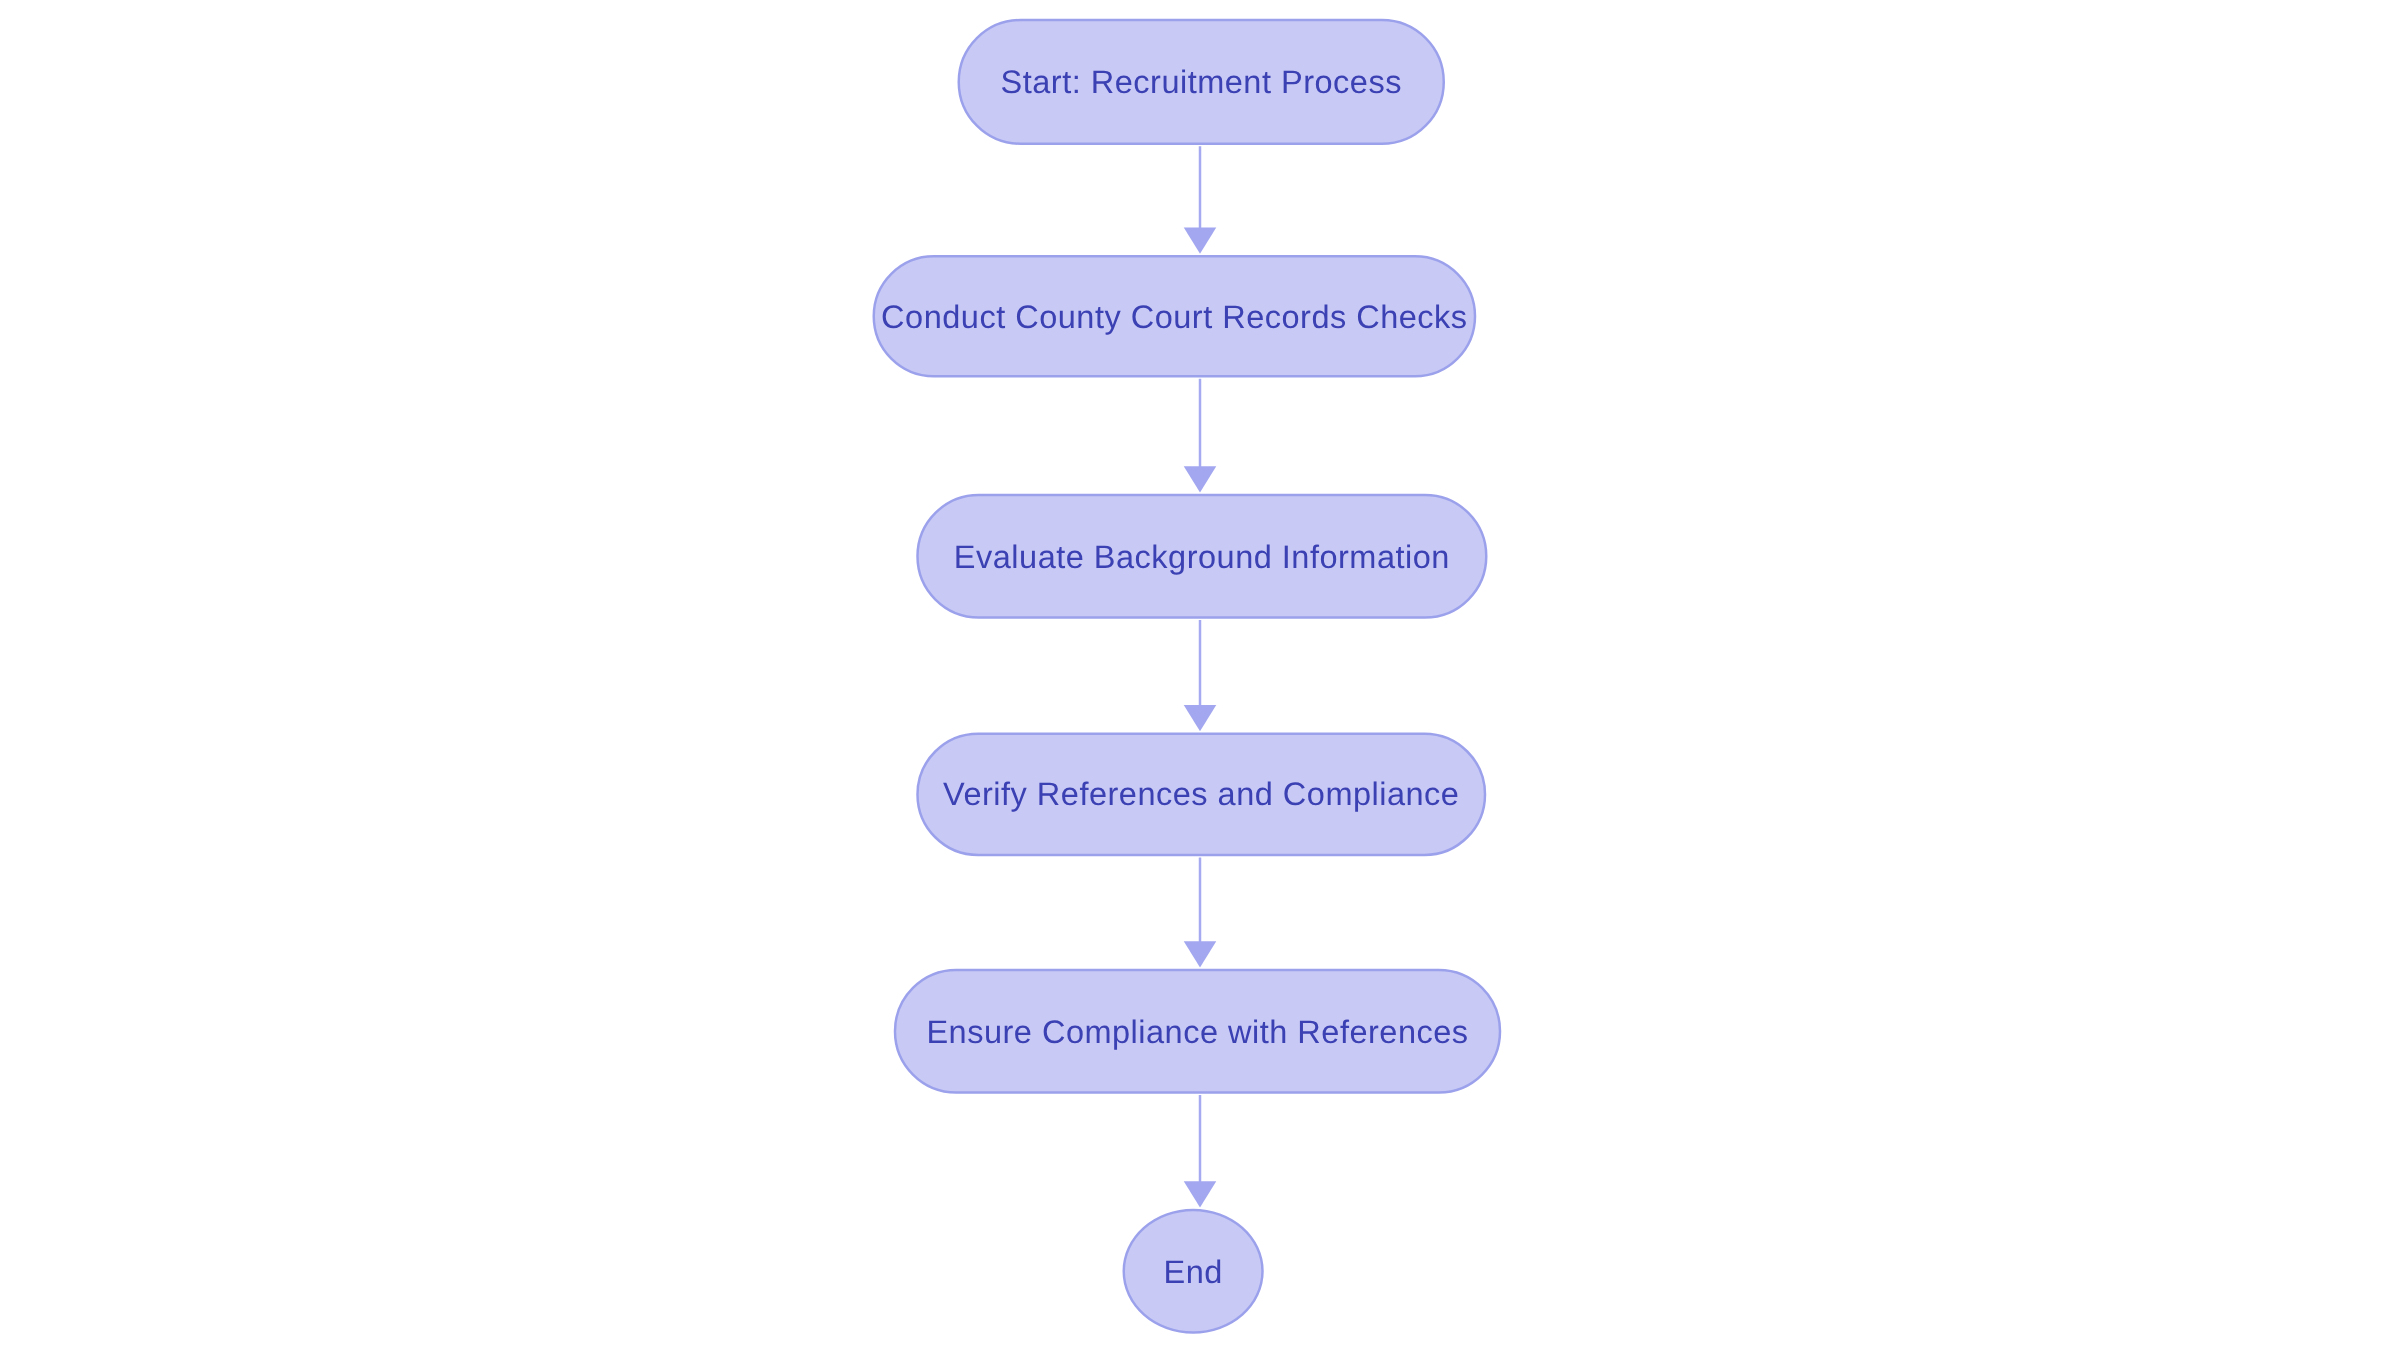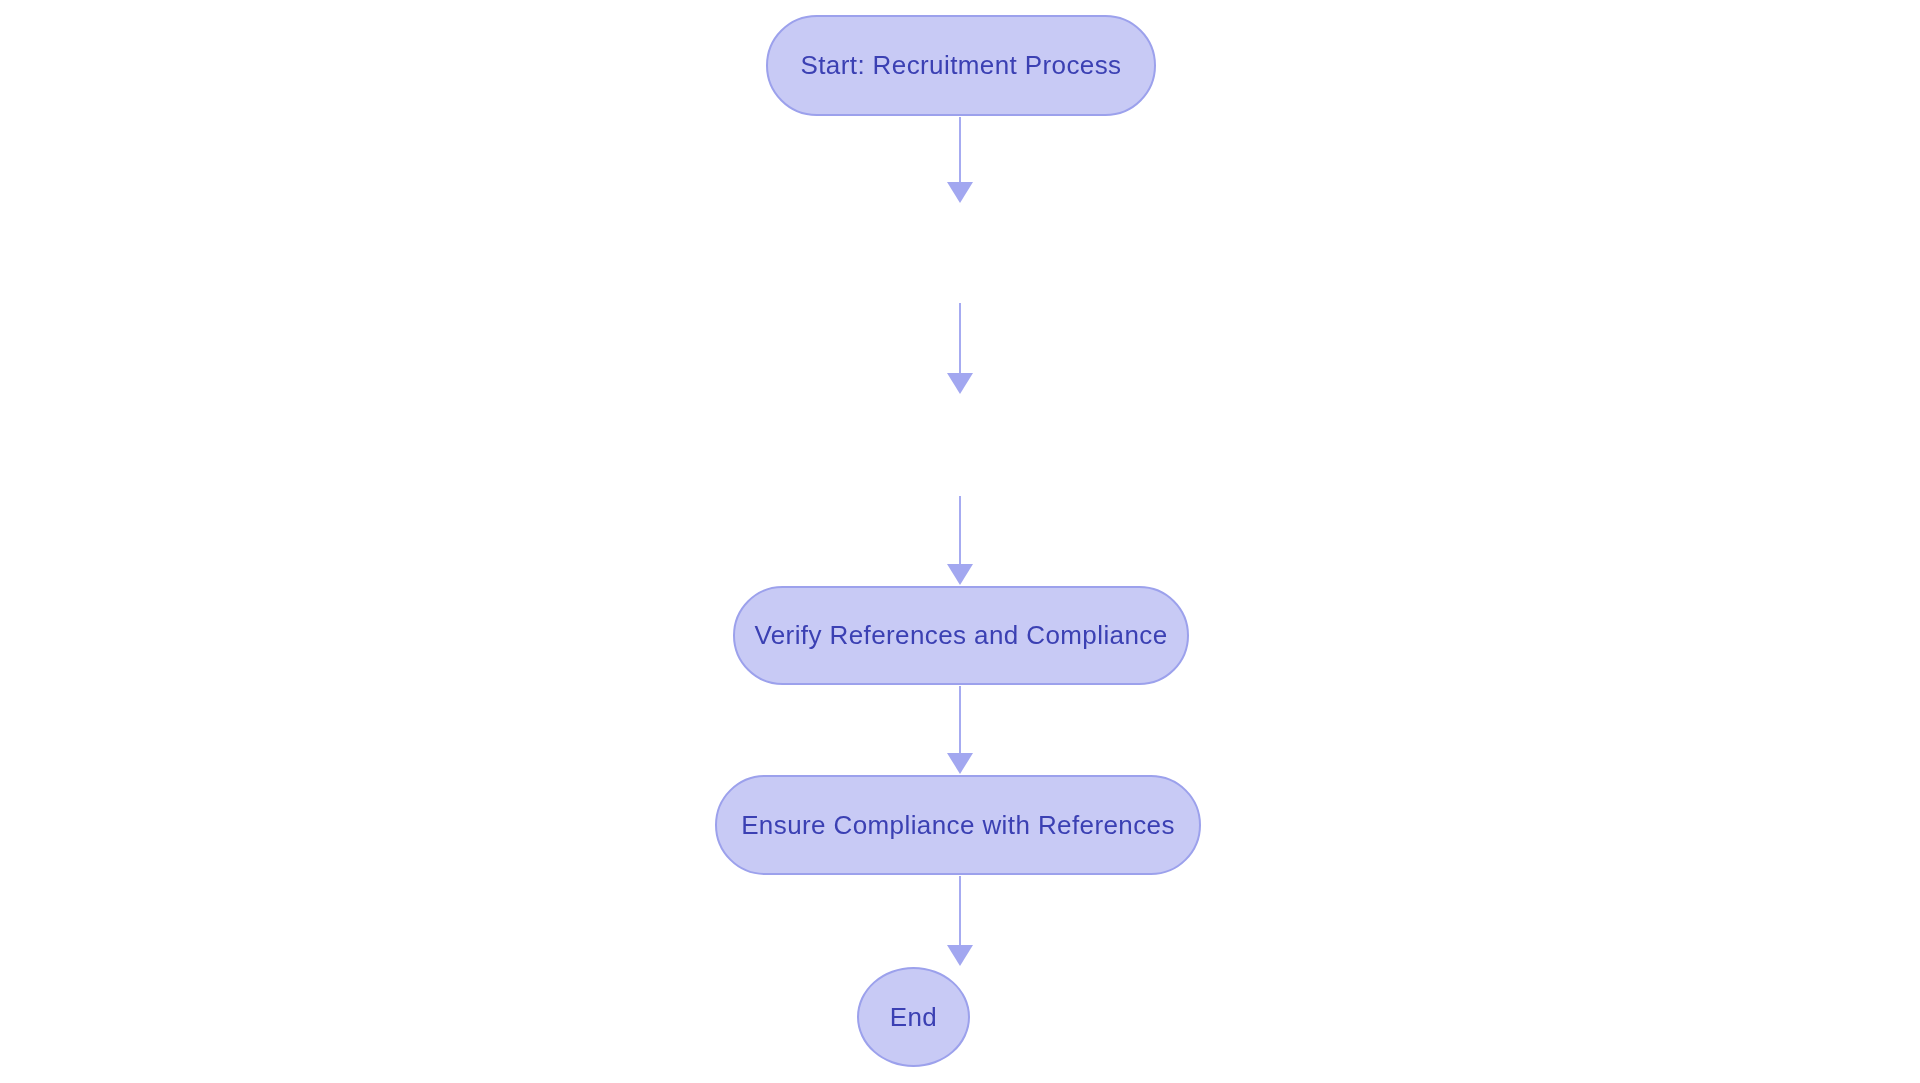--- a/index.html
+++ b/index.html
@@ -31,21 +31,21 @@
   }
   .stadium { border-radius: 52px; }
   .ellipse { border-radius: 50%; }
 
   
   .n-start   { left: 766px; top: 15px;  width: 390px; height: 101px; }
   .n-conduct { left: 698px; top: 204px; width: 483px; height: 98px;  }
   .n-evaluate{ left: 733px; top: 395px; width: 457px; height: 100px; }
   .n-verify  { left: 733px; top: 586px; width: 456px; height: 99px;  }
   .n-ensure  { left: 715px; top: 775px; width: 486px; height: 100px; }
-  .n-end     { left: 857px; top: 967px; width: 113px; height: 100px; }
+  .n-end     { left: 898px; top: 967px; width: 113px; height: 100px; }
 
   .arrow {
     position: absolute;
     left: 947px;
     width: 26px;
   }
   .arrow .shaft {
     position: absolute;
     left: 11.75px;
     top: 0;
@@ -76,26 +76,32 @@
 
   <div class="node stadium n-start">
     <span>Start: Recruitment Process</span>
   </div>
 
   <div class="arrow a1">
     <div class="shaft"></div>
     <div class="head"></div>
   </div>
 
+  <div class="node stadium n-conduct">
+    <span>Conduct County Court Records Checks</span>
+  </div>
 
   <div class="arrow a2">
     <div class="shaft"></div>
     <div class="head"></div>
   </div>
 
+  <div class="node stadium n-evaluate">
+    <span>Evaluate Background Information</span>
+  </div>
 
   <div class="arrow a3">
     <div class="shaft"></div>
     <div class="head"></div>
   </div>
 
   <div class="node stadium n-verify">
     <span>Verify References and Compliance</span>
   </div>
 

